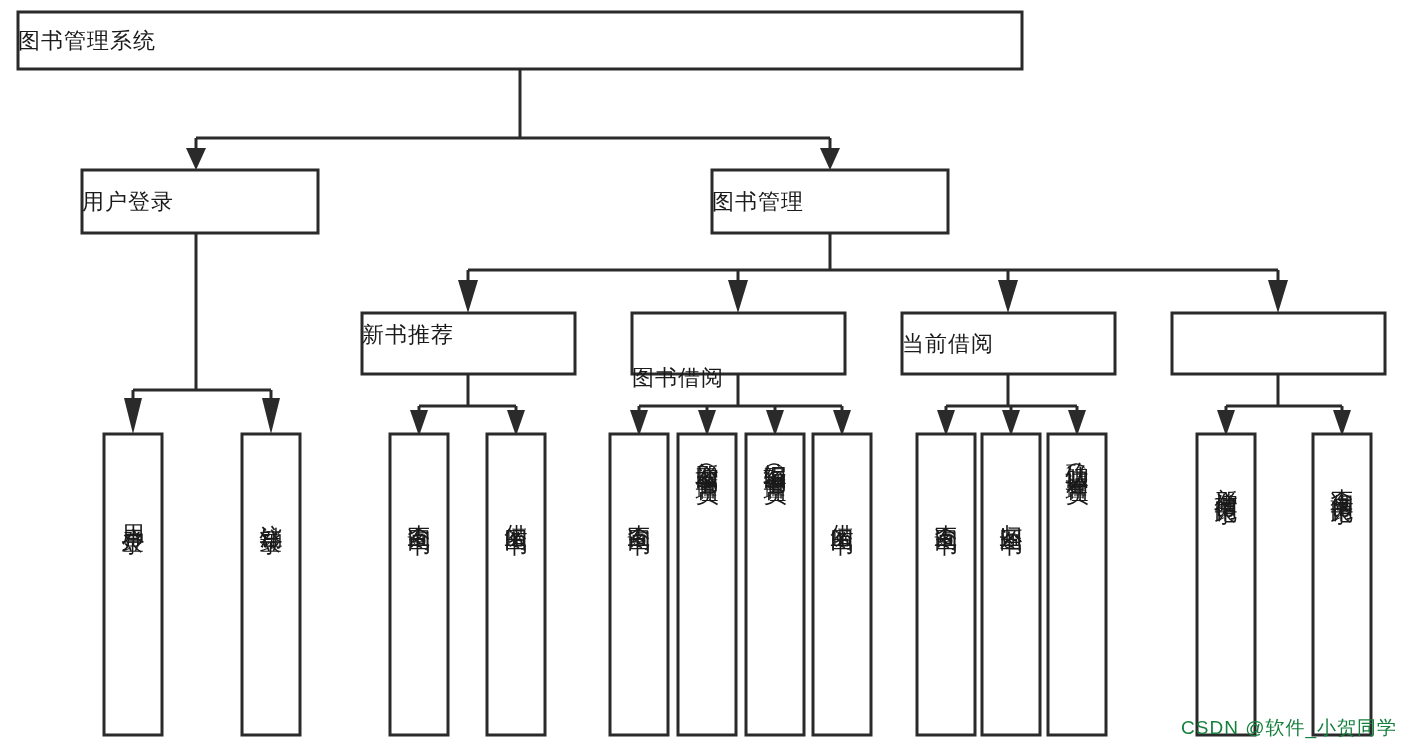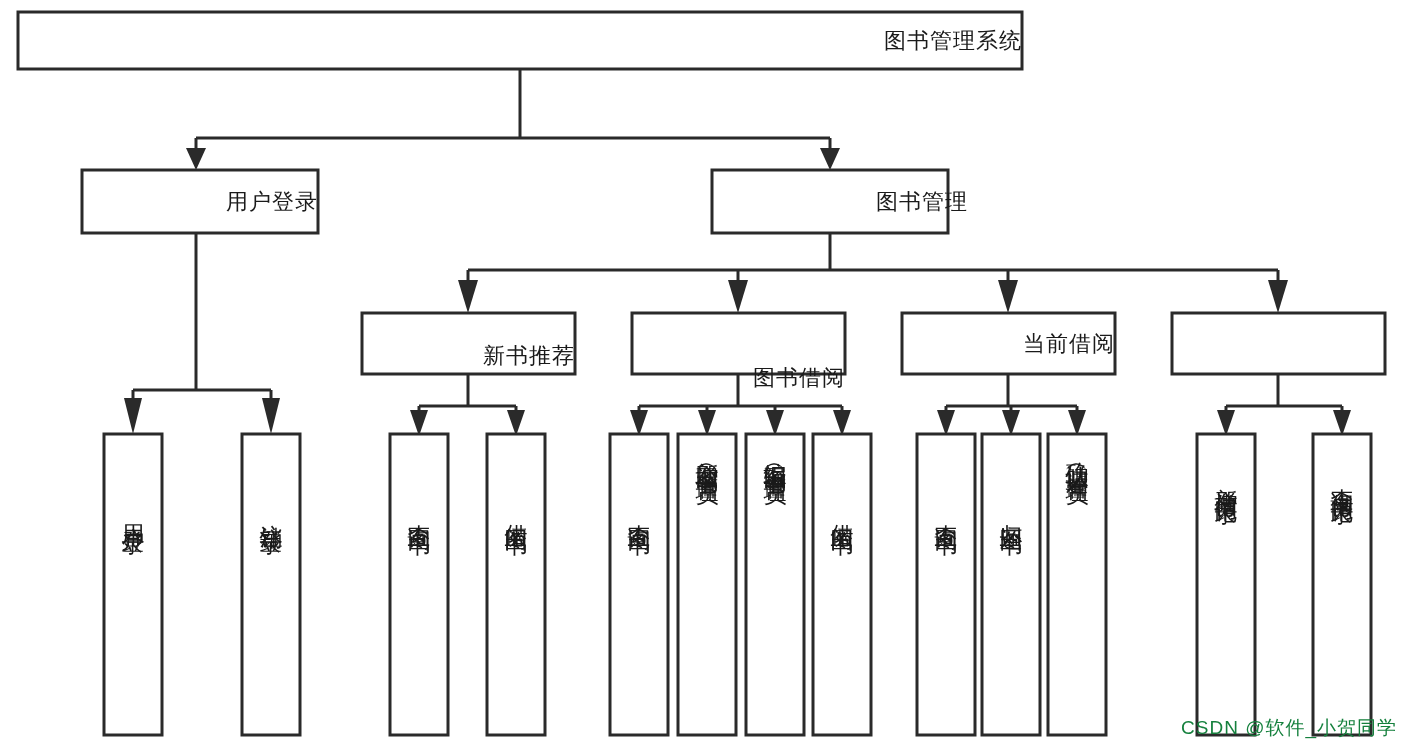--- a/index.html
+++ b/index.html
@@ -52,21 +52,21 @@
     font-size: 23px;
     line-height: 1.0;
     color: #1a1a1a;
     letter-spacing: 3px;
     white-space: nowrap;
   }
   .hlabel-holder {
     position: absolute;
     display: flex;
     align-items: center;
-    justify-content: flex-end;
+    justify-content: flex-start;
     pointer-events: none;
   }
   .hlabel-text {
     font-family: "Liberation Sans", "DejaVu Sans", sans-serif;
     font-size: 22px;
     color: #1a1a1a;
     letter-spacing: 1px;
     white-space: nowrap;
   }
   .root-label-text {
@@ -180,25 +180,25 @@
 
   </svg>
 
   <div class="hlabel-holder" style="left:18px; top:12px; width:1004px; height:57px;">
     <span class="hlabel-text root-label-text">图书管理系统</span>
   </div>
 
   <div class="hlabel-holder" style="left:82px; top:170px; width:236px; height:63px;">
     <span class="hlabel-text">用户登录</span>
   </div>
-  <div class="hlabel-holder" style="left:712px; top:170px; width:236px; height:63px;padding-left:20px;">
+  <div class="hlabel-holder" style="left:712px; top:170px; width:236px; height:63px;">
     <span class="hlabel-text">图书管理</span>
   </div>
 
-  <div class="hlabel-holder" style="left:362px; top:325px; width:213px; height:61px;">
+  <div class="hlabel-holder" style="left:362px; top:304px; width:213px; height:61px;">
     <span class="hlabel-text">新书推荐</span>
   </div>
   <div class="hlabel-holder" style="left:632px; top:313px; width:213px; height:61px;margin-top:34px;">
     <span class="hlabel-text">图书借阅</span>
   </div>
   <div class="hlabel-holder" style="left:902px; top:313px; width:213px; height:61px;border-radius:16px;">
     <span class="hlabel-text">当前借阅</span>
   </div>
 
   <div class="vlabel-holder" style="left:104px; top:434px; width:58px; height:301px; padding-top:72px;">

